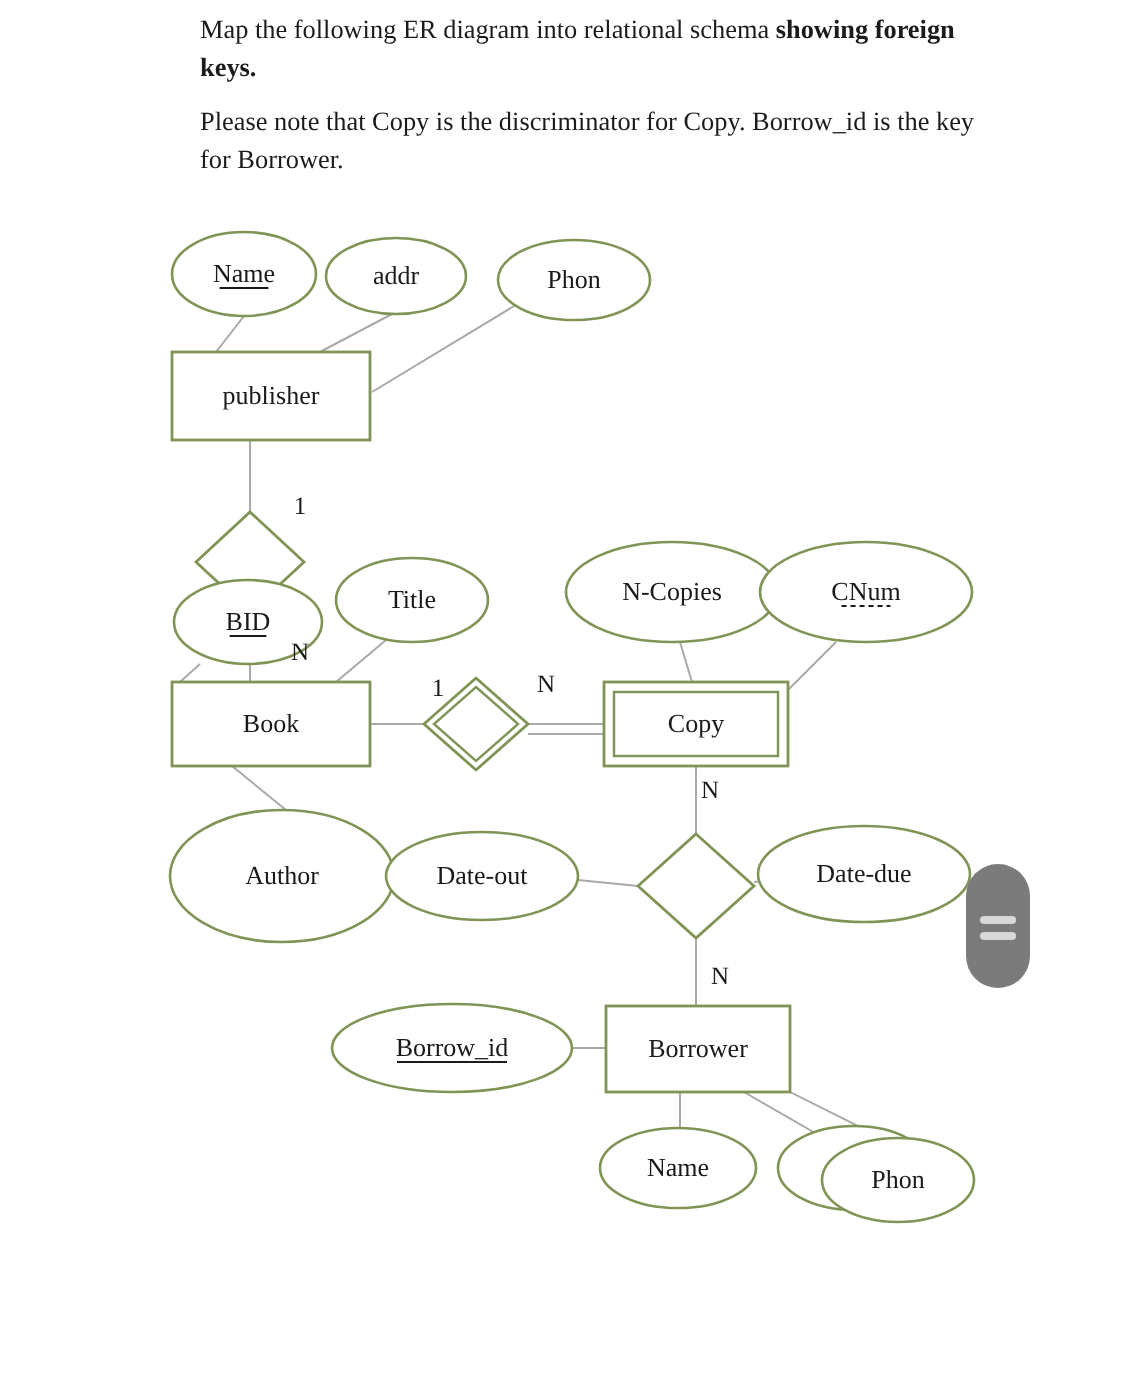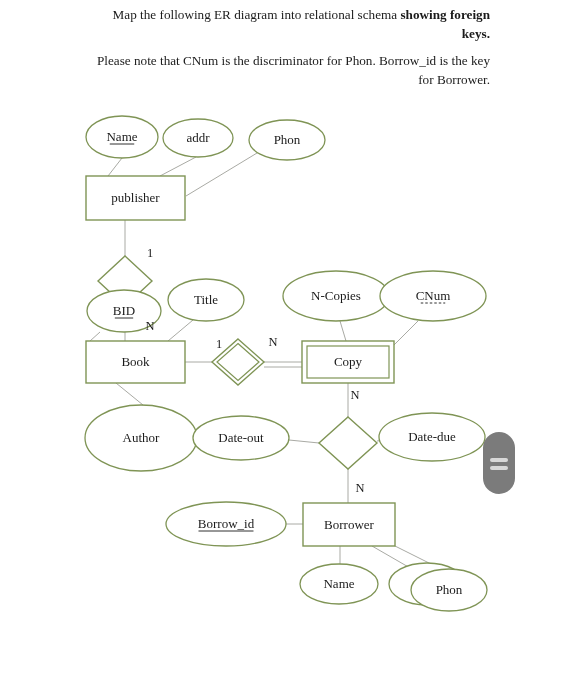--- a/index.html
+++ b/index.html
@@ -26,21 +26,21 @@
   
   .prompt {
     position: absolute;
     left: 84px;
     top: 6px;
     width: 406px;
     font-size: 13.2px;
     line-height: 1.42;
     color: #1b1b1b;
   }
-  .prompt p { margin: 0 0 9px 0; text-align: right; }
+  .prompt p { margin: 0 0 9px 16px; }
   .prompt .strong { font-weight: bold; }
   .prompt .tight { margin-bottom: 0; }
 
   
   #diagram {
     position: absolute;
     left: 0;
     top: 0;
     width: 572px;
     height: 700px;
@@ -67,21 +67,21 @@
   .drag-pill .bar.b1 { top: 26px; }
   .drag-pill .bar.b2 { top: 34px; }
 </style>
 </head>
 <body>
 
 <div id="page">
 
   <div class="prompt">
     <p><span>Map the following ER diagram into relational schema </span><span class="strong">showing foreign keys.</span></p>
-    <p class="tight">Please note that CNum is the discriminator for Phon.  Borrow_id is the key for Borrower.</p>
+    <p class="tight">Please note that Copy is the discriminator for Copy.  Borrow_id is the key for Borrower.</p>
   </div>
 
   <svg id="diagram" viewBox="0 0 572 700">
     <g id="connectors">
         <line x1="122" y1="158" x2="108" y2="176" stroke="#a9aaa4" stroke-width="1"></line>
         <line x1="196" y1="157" x2="160" y2="176" stroke="#a9aaa4" stroke-width="1"></line>
         <line x1="262" y1="150" x2="186" y2="196" stroke="#a9aaa4" stroke-width="1"></line>
         <line x1="125" y1="220" x2="125" y2="256" stroke="#a9aaa4" stroke-width="1"></line>
         <line x1="125" y1="306" x2="125" y2="341" stroke="#a9aaa4" stroke-width="1"></line>
         <line x1="100" y1="332" x2="90" y2="341" stroke="#a9aaa4" stroke-width="1"></line>

